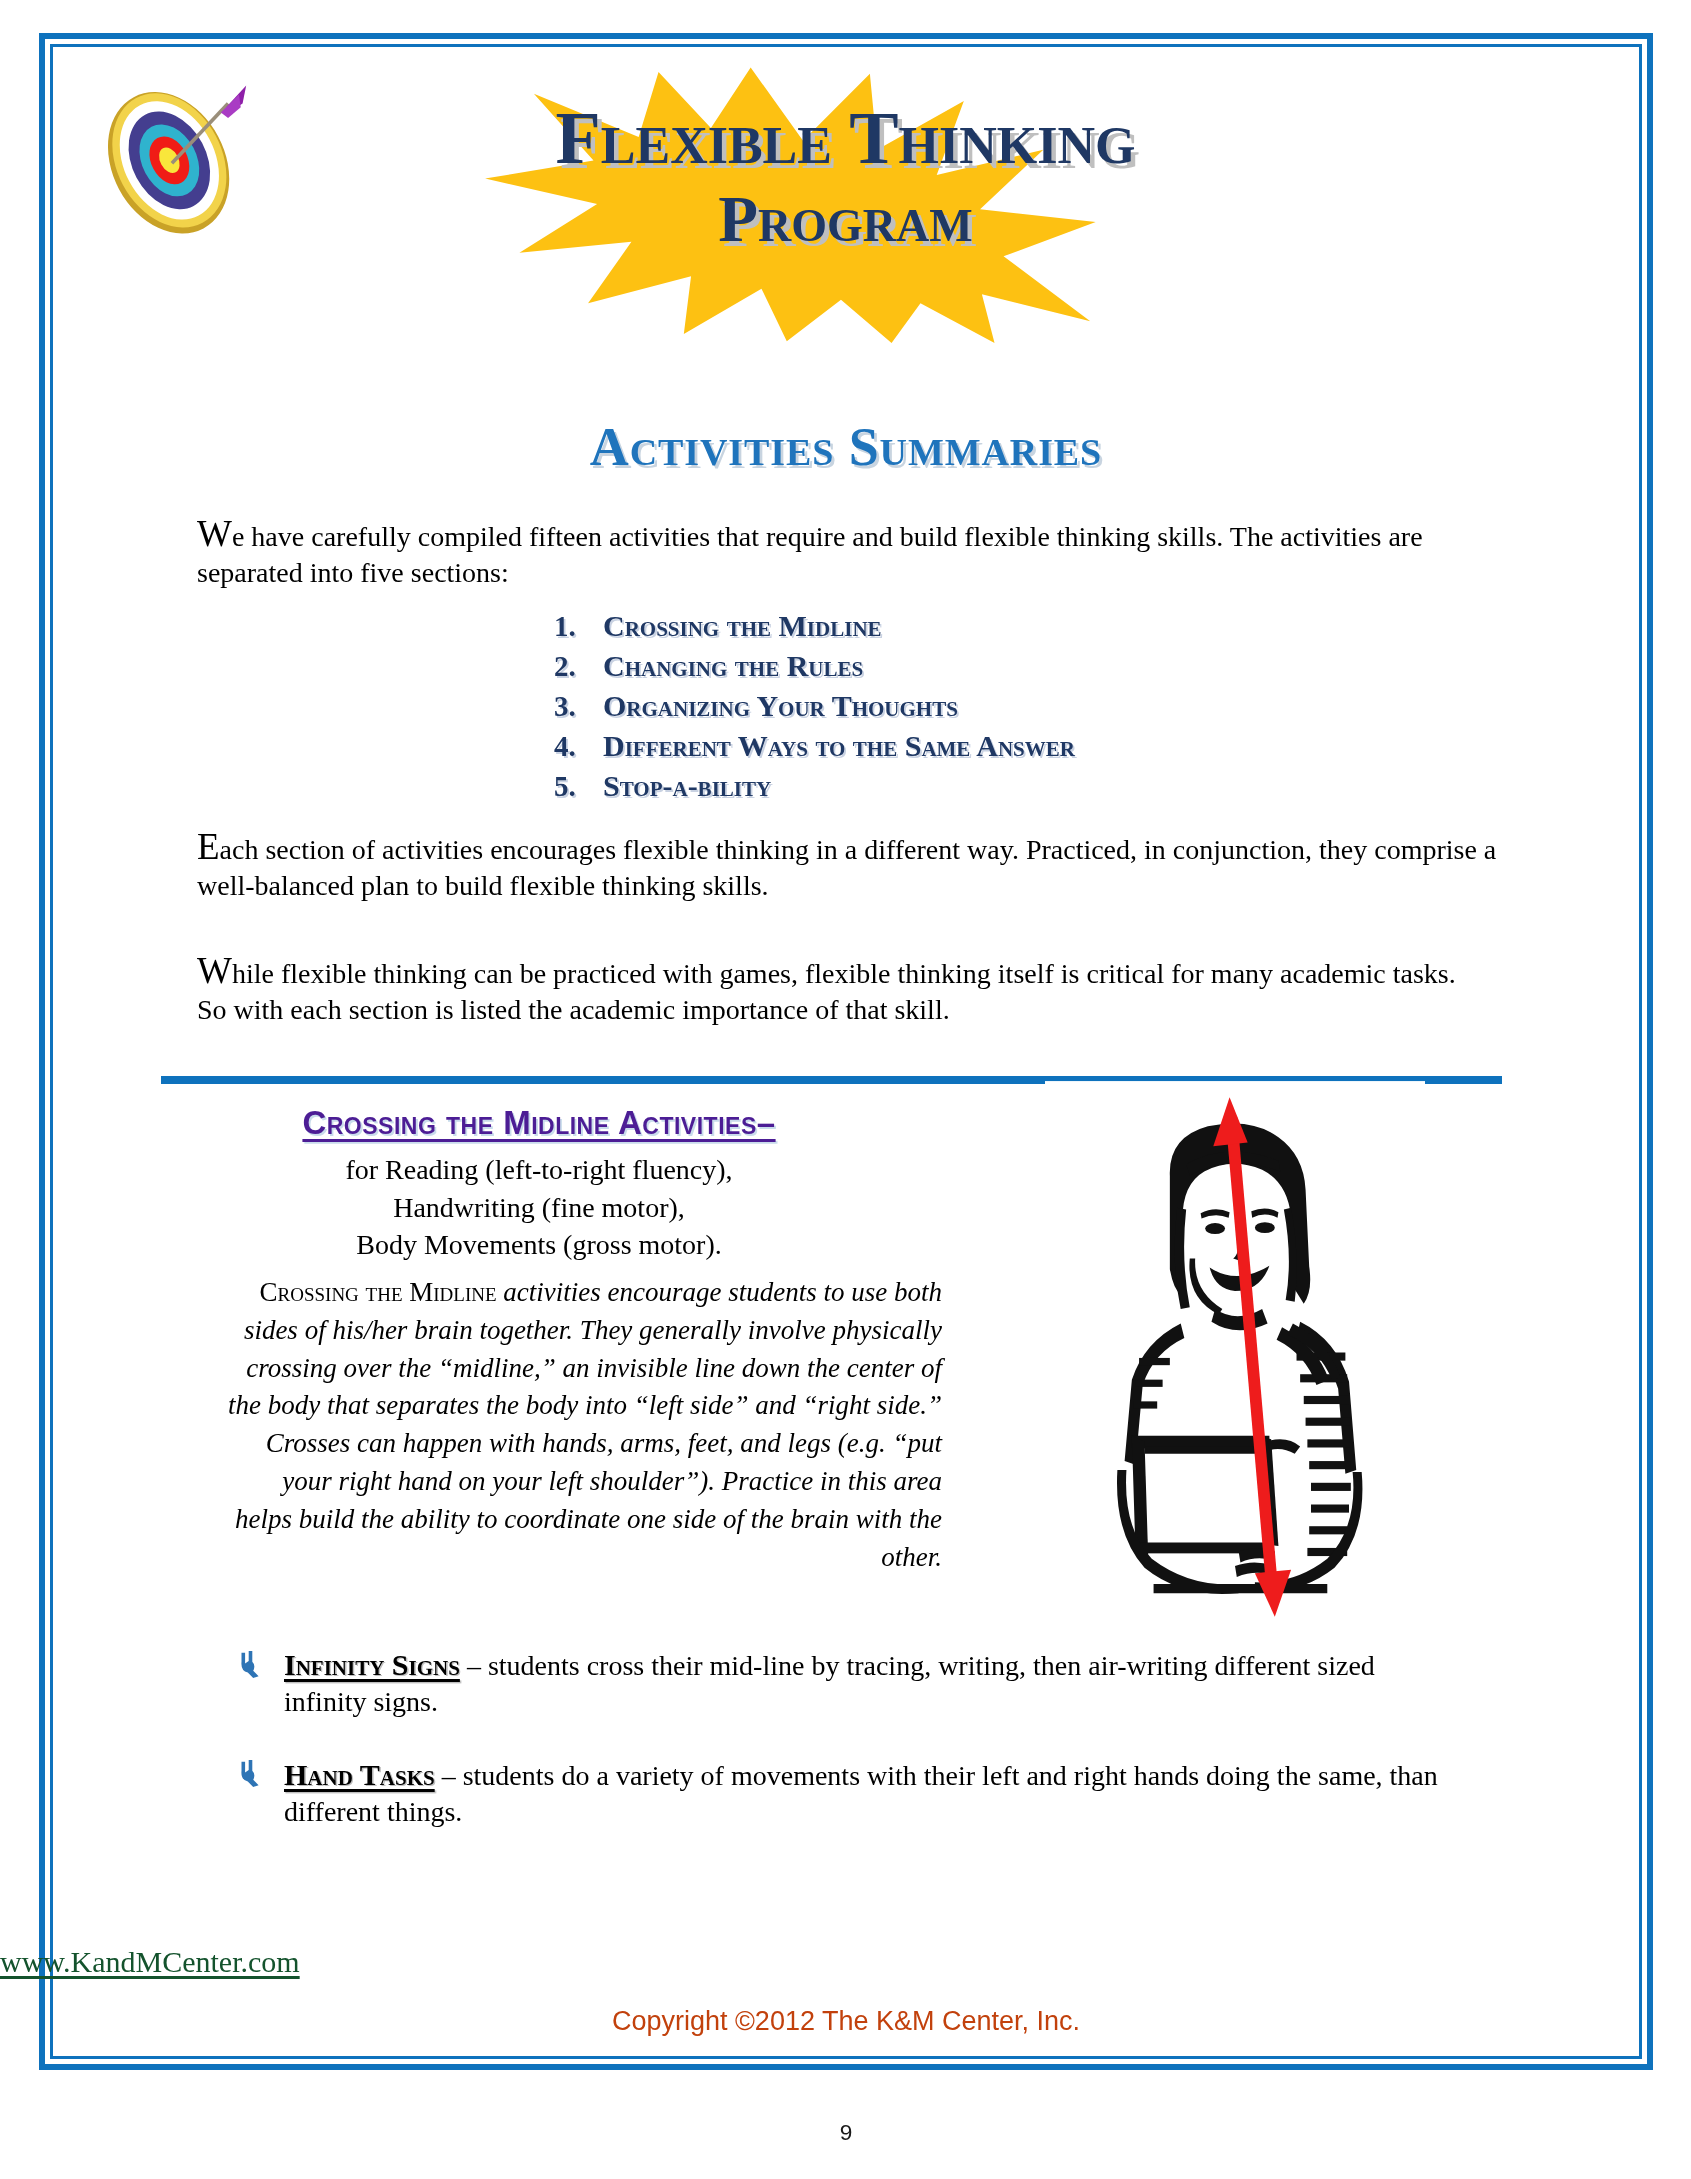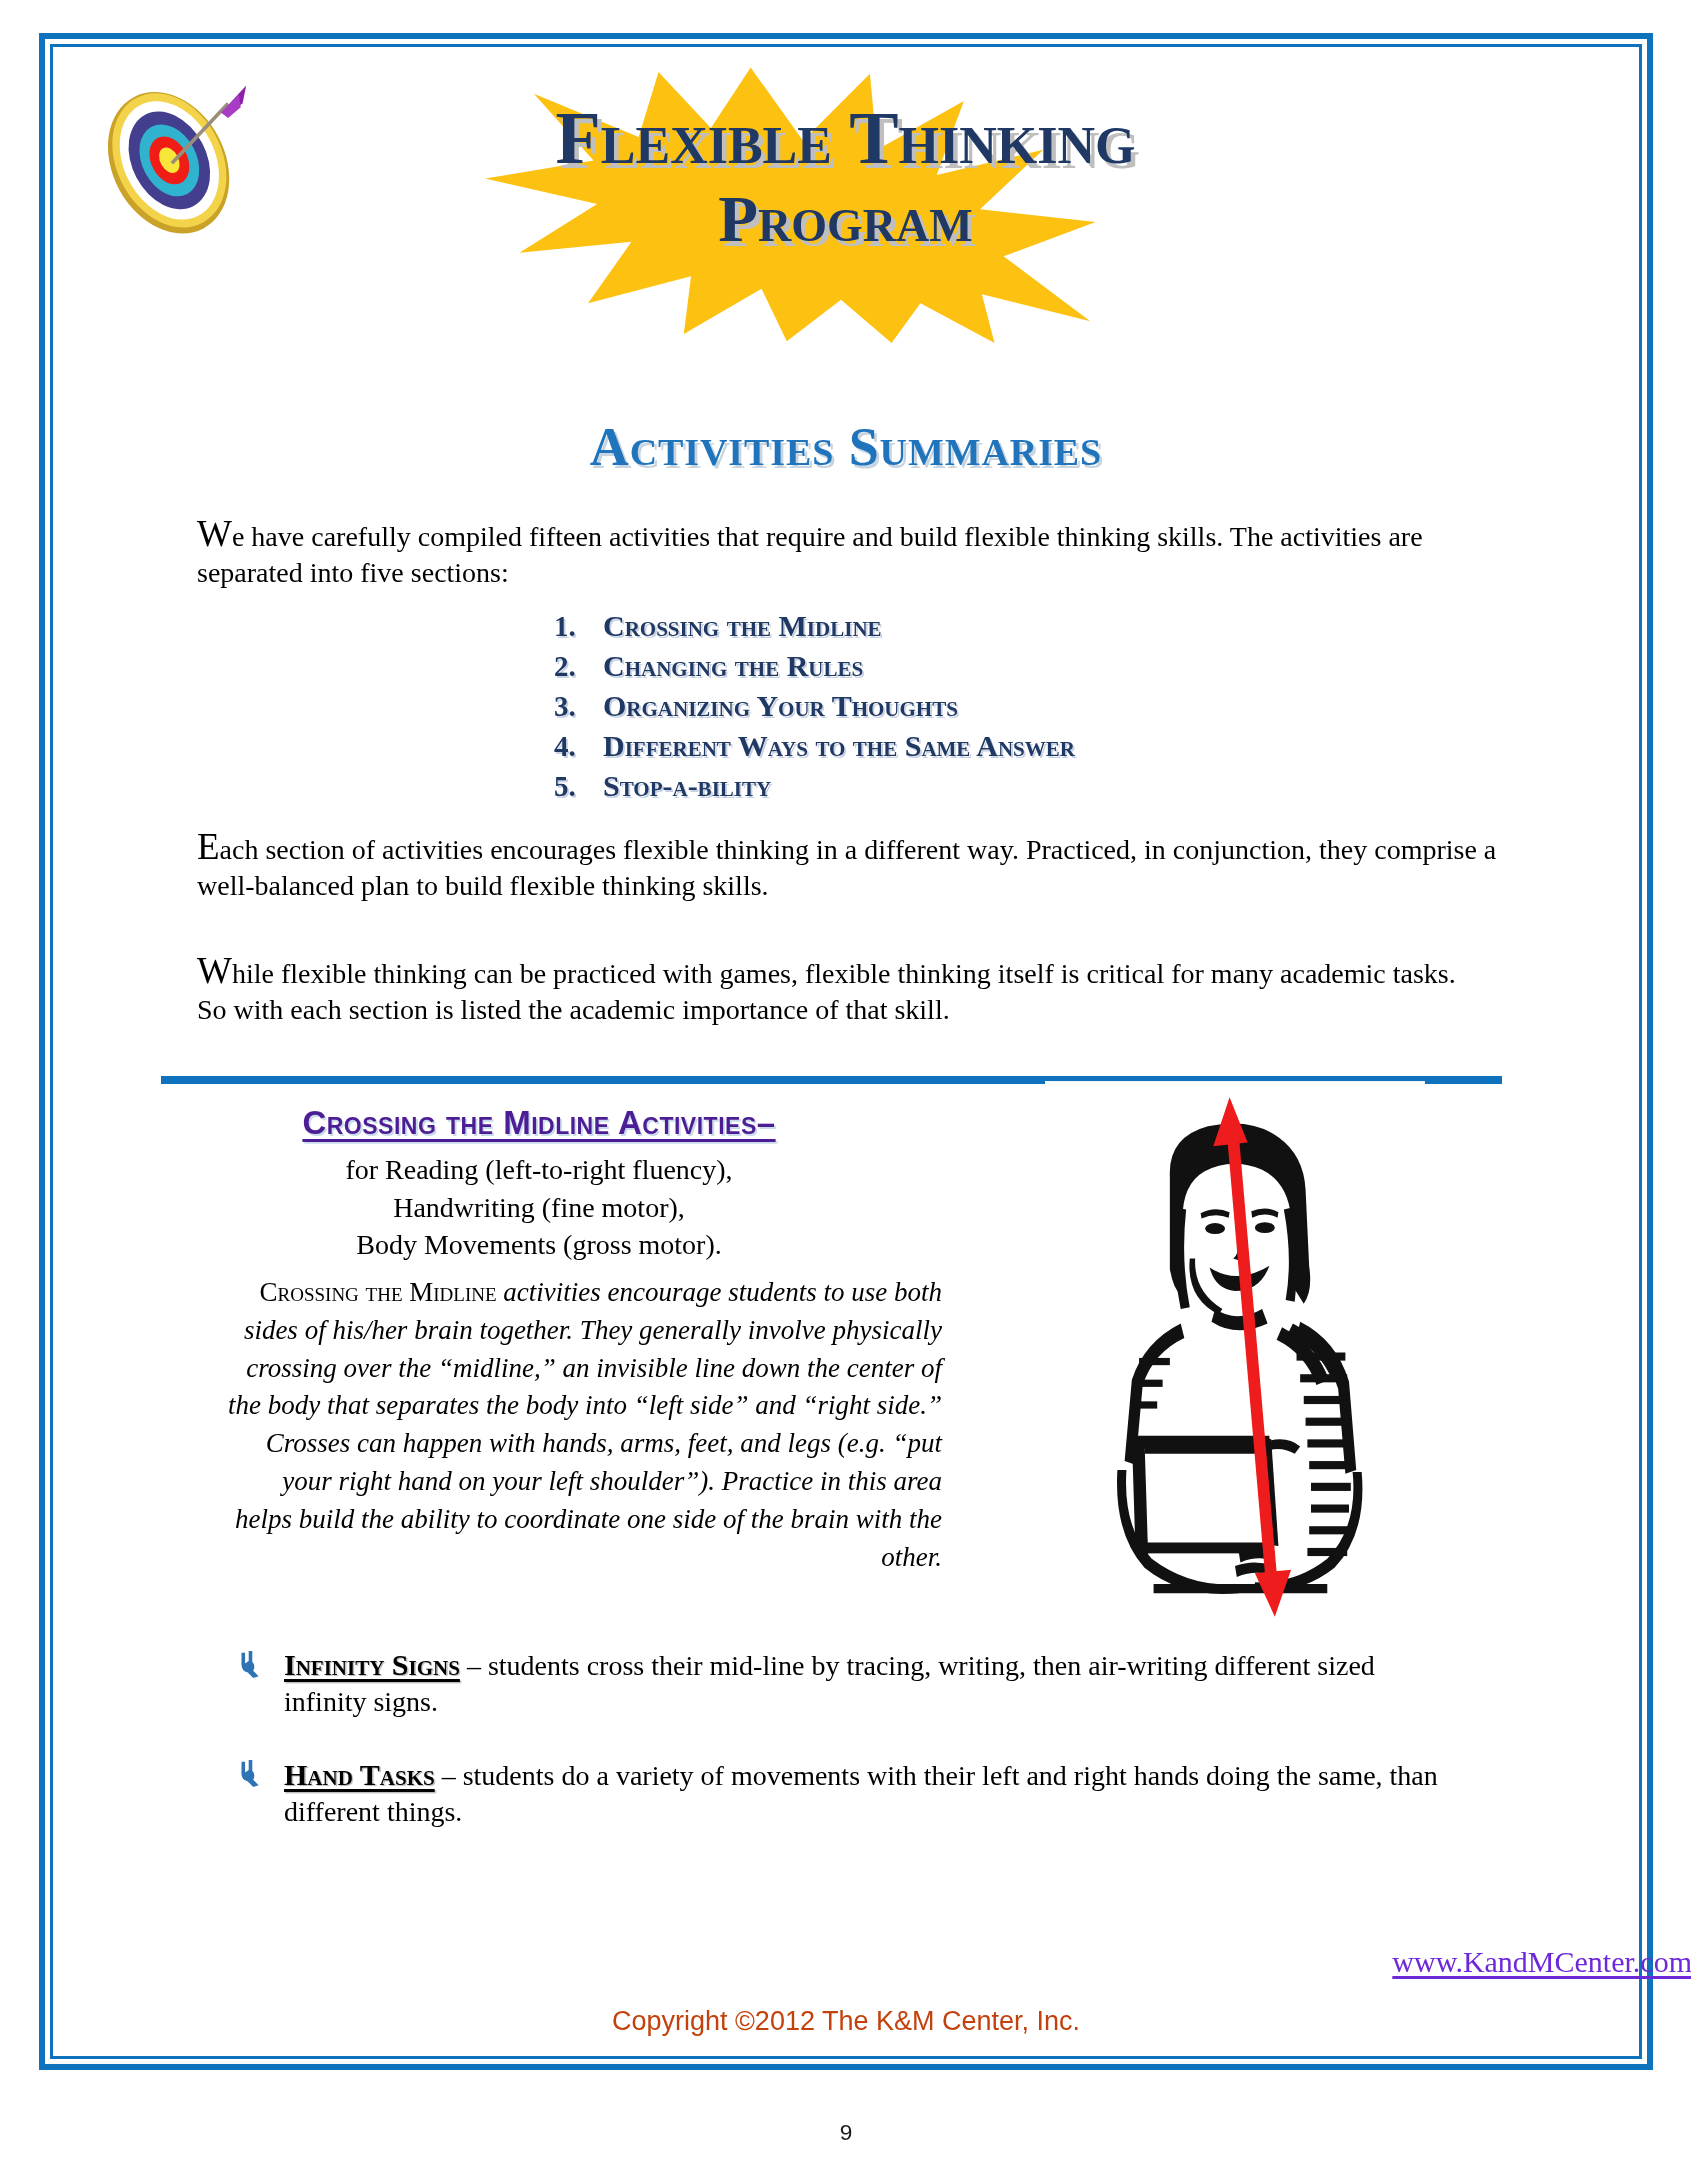--- a/index.html
+++ b/index.html
@@ -239,24 +239,24 @@
     font-size: 30px;
     text-shadow: 1.4px 1.4px 0px #BFBFBF;
   }
 
   
   #footer-url {
     position: absolute;
     left: 0;
     top: 1945px;
     width: 1692px;
-    text-align: right;
+    text-align: left;
     font-family: "Liberation Serif", serif;
     font-size: 30px;
-    color: #6d28d9;
+    color: #14532d;
     text-decoration: underline;
     text-underline-offset: 3.6px;
   }
   #footer-copyright {
     position: absolute;
     left: 0;
     top: 2006px;
     width: 1692px;
     text-align: center;
     font-family: "Liberation Sans", sans-serif;

